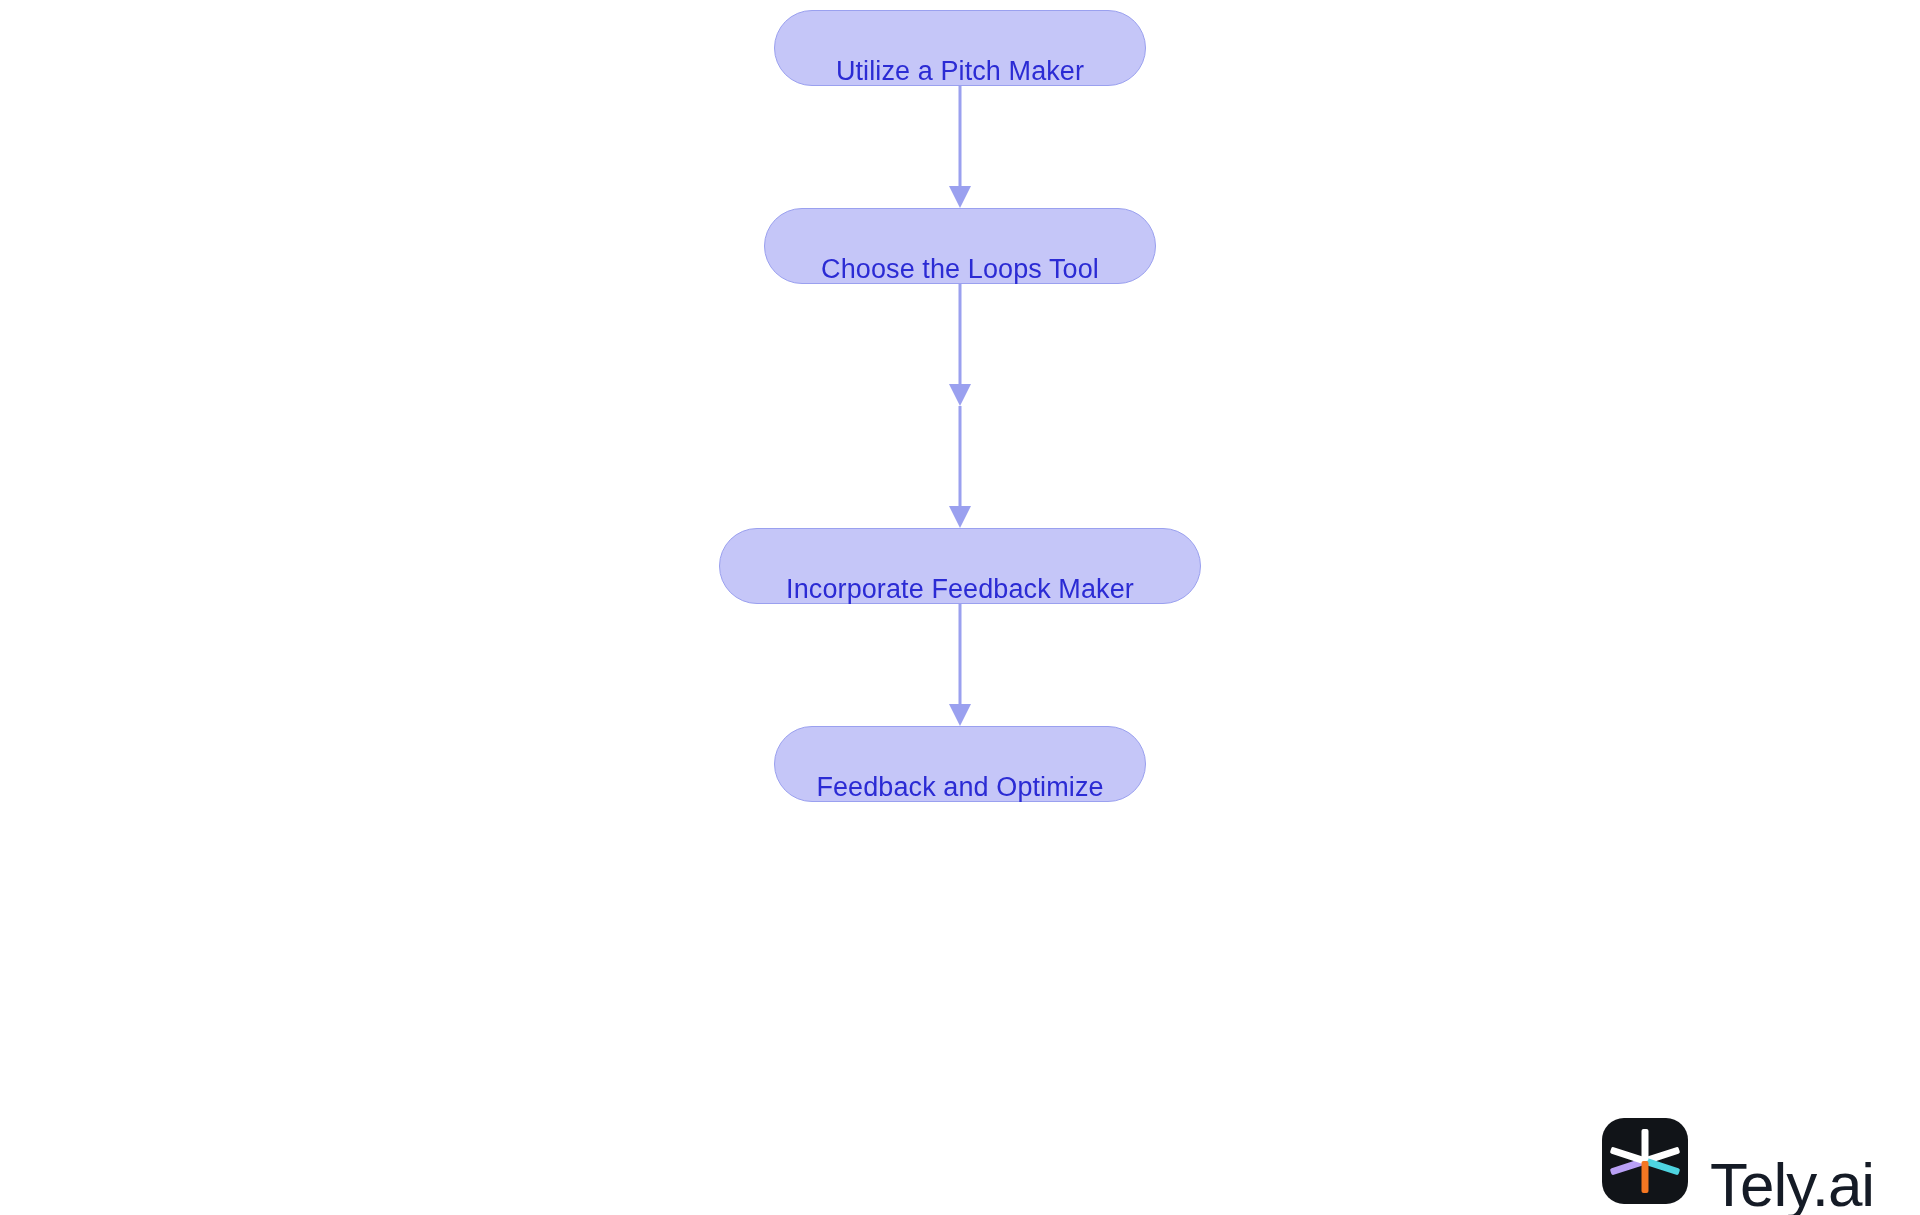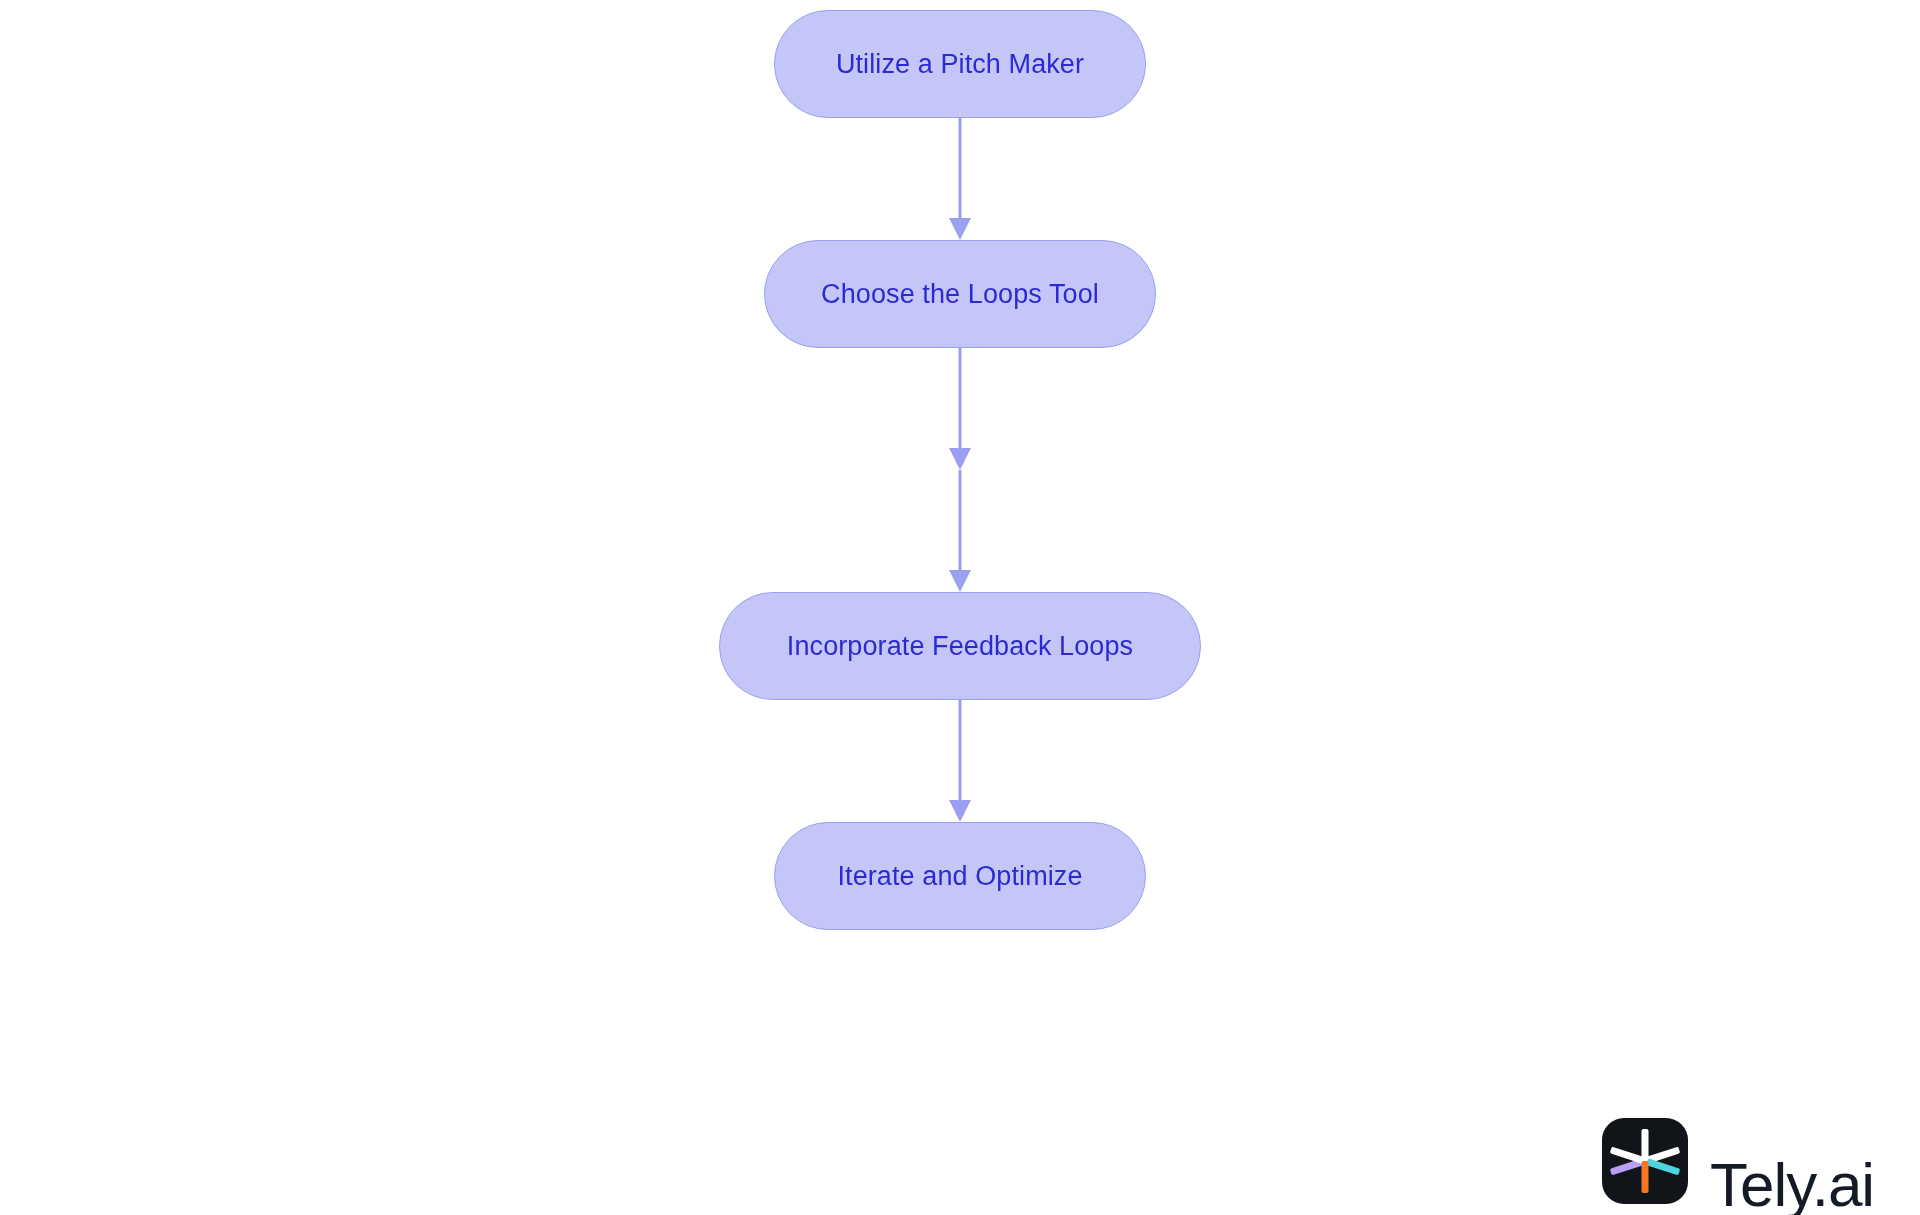--- a/index.html
+++ b/index.html
@@ -29,23 +29,23 @@
     display: flex;
     flex-direction: column;
     align-items: center;
   }
 
   .node {
     box-sizing: border-box;
     background: #c5c6f8;
     border: 1.6px solid #9aa0ef;
     border-radius: 999px;
-    height: 108px;
+    height: 76px;
     display: flex;
-    align-items: center;
+    align-items: flex-end;
     justify-content: center;
     padding: 0 54px;
     white-space: nowrap;
   }
 
   .node-label {
     color: #2b2bd4;
     font-size: 27px;
     font-family: "Liberation Sans", sans-serif;
     font-weight: 400;
@@ -179,30 +179,30 @@
       <div class="head"></div>
     </div>
 
 
     <div class="connector">
       <div class="stem"></div>
       <div class="head"></div>
     </div>
 
     <div class="node w-4">
-      <span class="node-label">Incorporate Feedback Loops</span>
+      <span class="node-label">Incorporate Feedback Maker</span>
     </div>
 
     <div class="connector">
       <div class="stem"></div>
       <div class="head"></div>
     </div>
 
     <div class="node w-5">
-      <span class="node-label">Iterate and Optimize</span>
+      <span class="node-label">Feedback and Optimize</span>
     </div>
 
   </div>
 
   <div class="logo">
     <div class="logo-mark">
       <span class="ray ray-ul"></span>
       <span class="ray ray-ll"></span>
       <span class="ray ray-ur"></span>
       <span class="ray ray-lr"></span>

